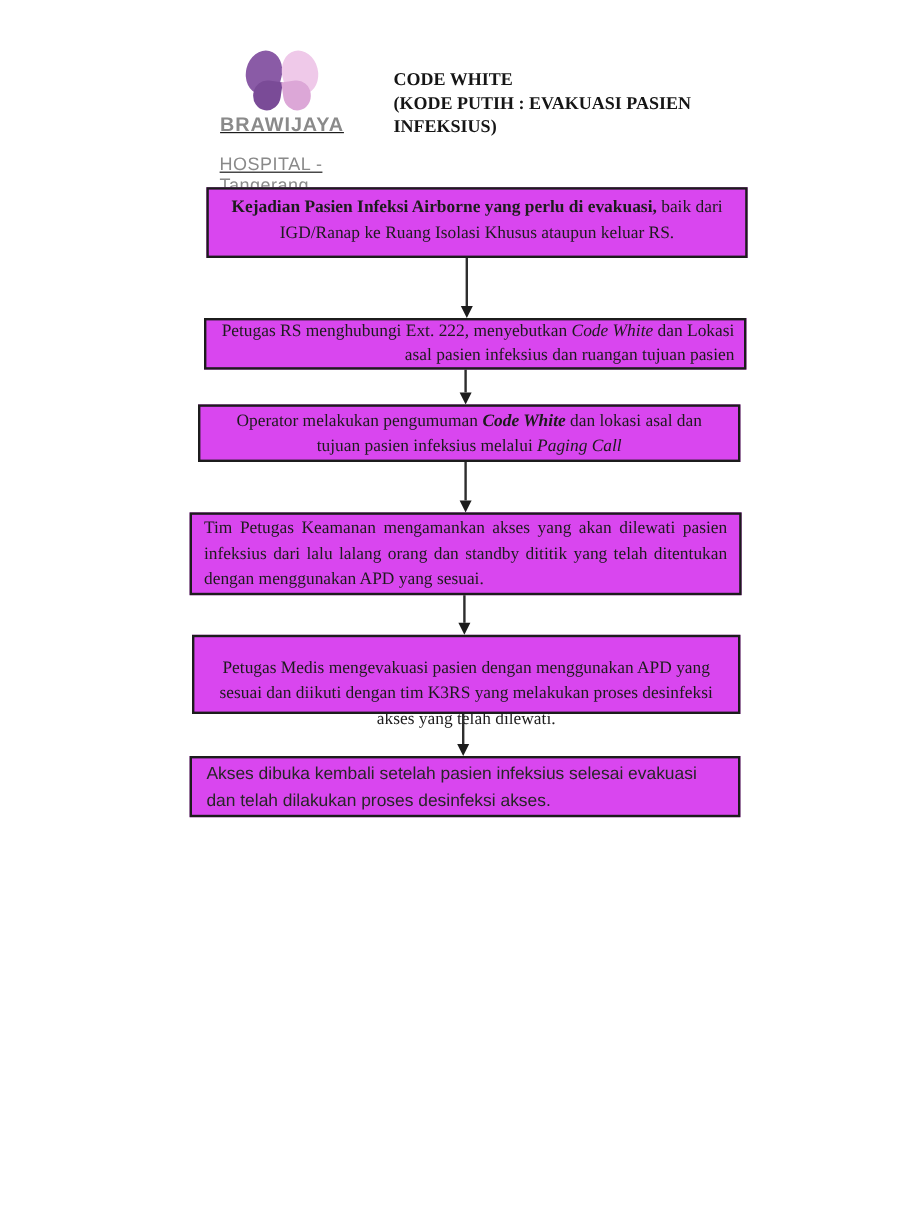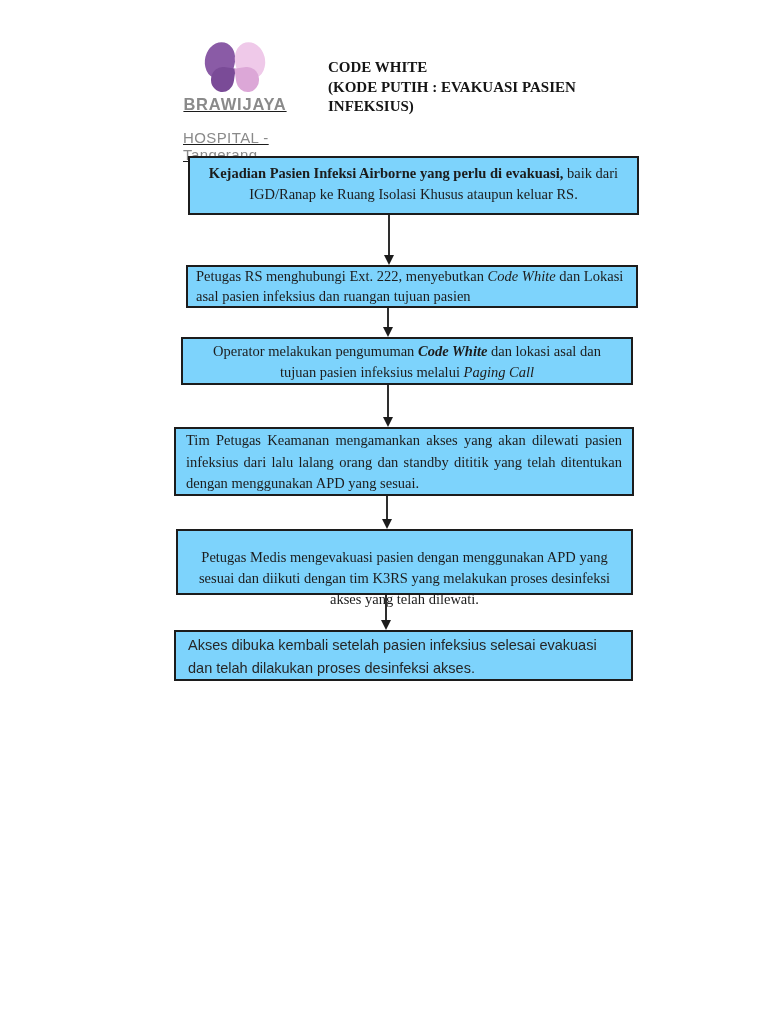--- a/index.html
+++ b/index.html
@@ -60,32 +60,31 @@
   .title {
     position: absolute; left: 328px; top: 58px;
     font-weight: bold; font-size: 15px; line-height: 19.5px;
     color: #151515;
   }
 
   
   .box {
     position: absolute;
     border: 2px solid #1c1c1c;
-    background: #7dd3fc;
+    background: #d946ef;
     font-size: 14.5px; line-height: 21px;
     color: #1c1c1c;
-    margin-left: 16px;
   }
   .box em { font-style: italic; }
   .box .bi { font-style: italic; font-weight: bold; }
 
   .box1 { left: 172px; top: 156px; width: 451px; height: 59px;
           text-align: center; padding: 5px 10px 0; }
   .box2 { left: 170px; top: 265px; width: 452px; height: 43px;
-          text-align: left; padding: 0 8px; line-height: 19.5px; }
+          text-align: right; padding: 0 8px; line-height: 19.5px; }
   .box3 { left: 165px; top: 337px; width: 452px; height: 48px;
           text-align: center; padding: 2px 16px 0; }
   .box4 { left: 158px; top: 427px; width: 460px; height: 69px;
           text-align: justify; padding: 1px 10px 0; line-height: 21.5px; }
   .box5 { left: 160px; top: 529px; width: 457px; height: 66px;
           text-align: center; padding: 16px 10px; }
   .box6 { left: 158px; top: 630px; width: 459px; height: 51px;
           text-align: left; padding: 2px 12px 0;
           font-family: "Liberation Sans", sans-serif;
           font-size: 14.5px; line-height: 22.5px; color: #262626; }

